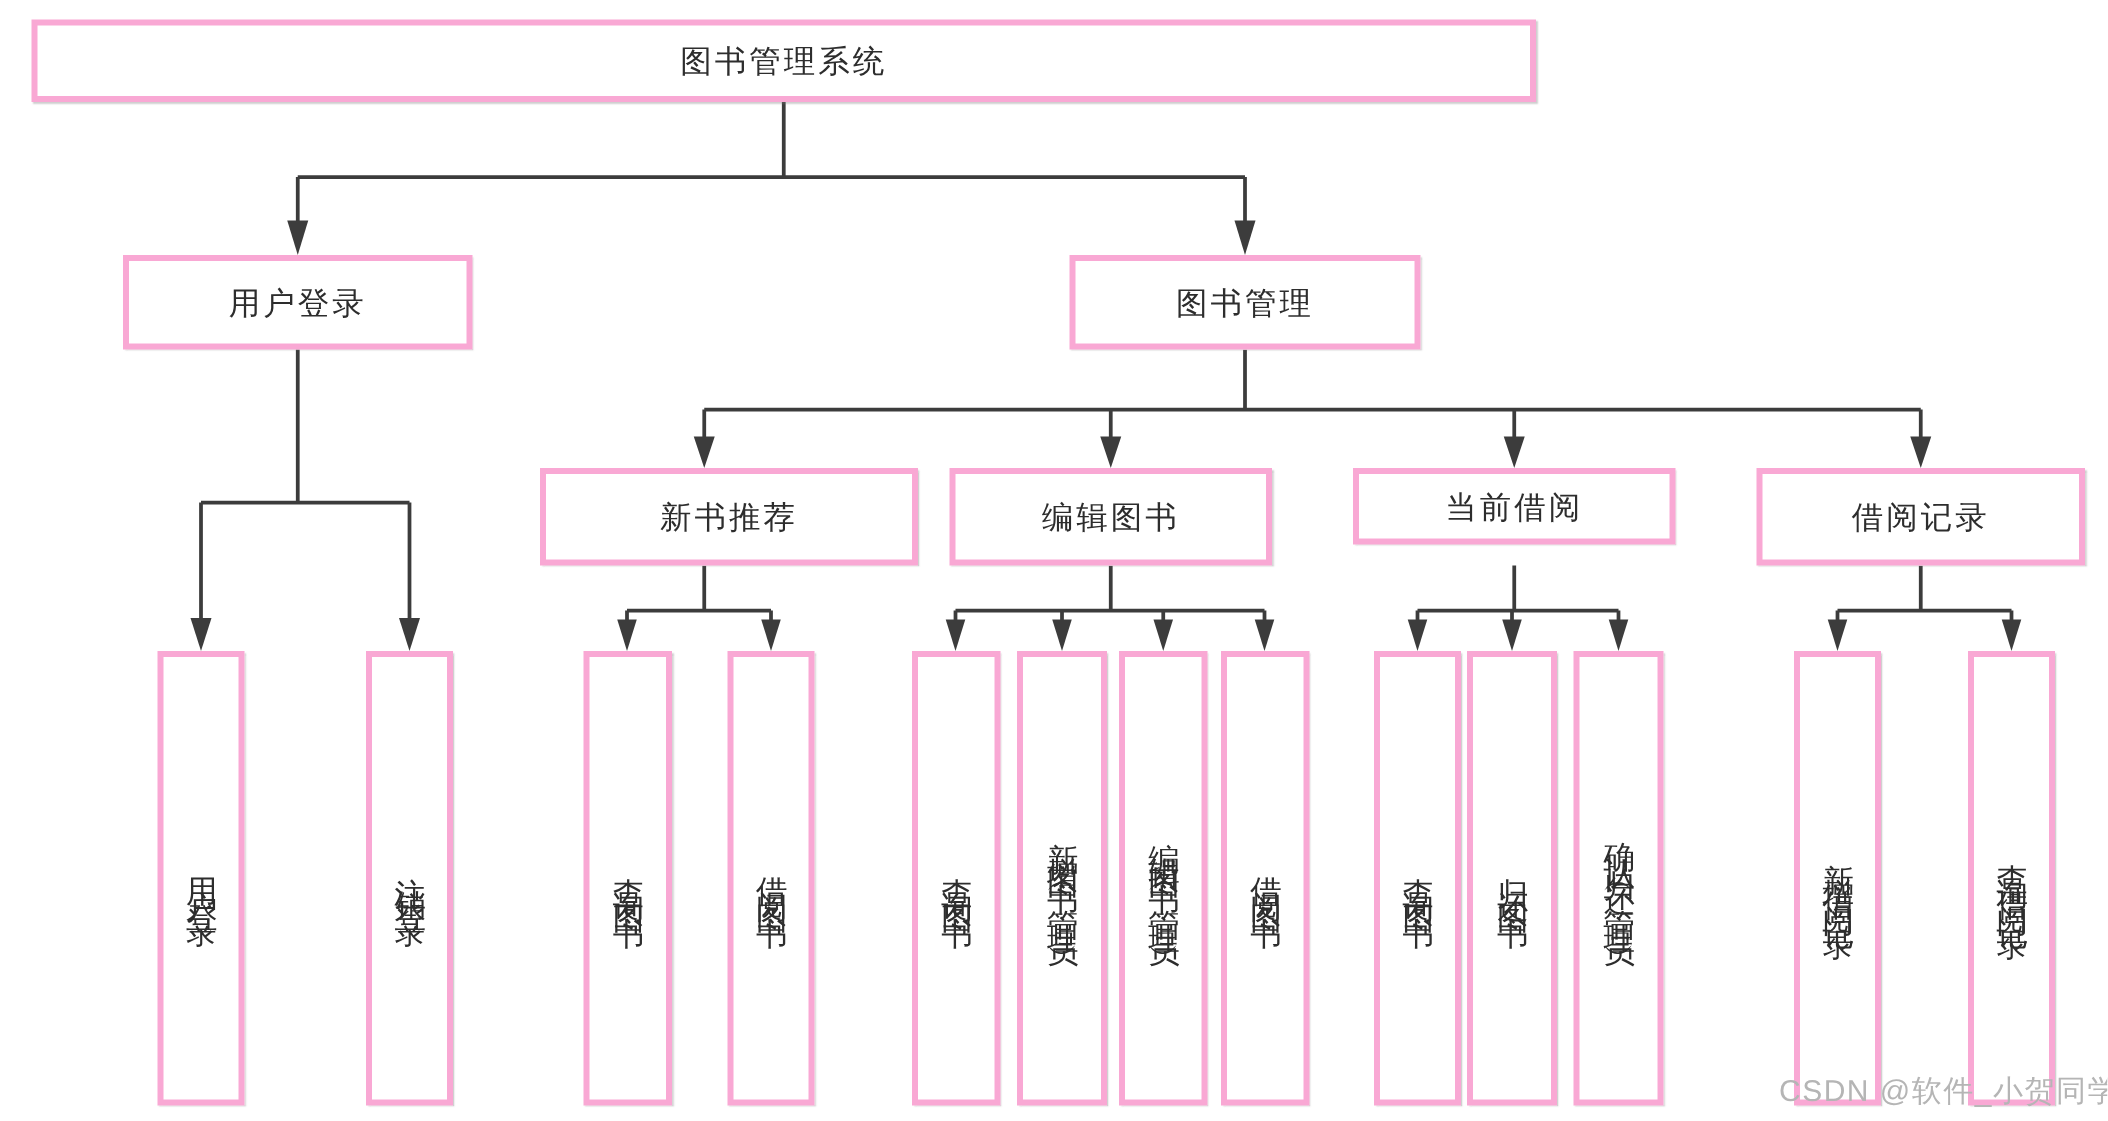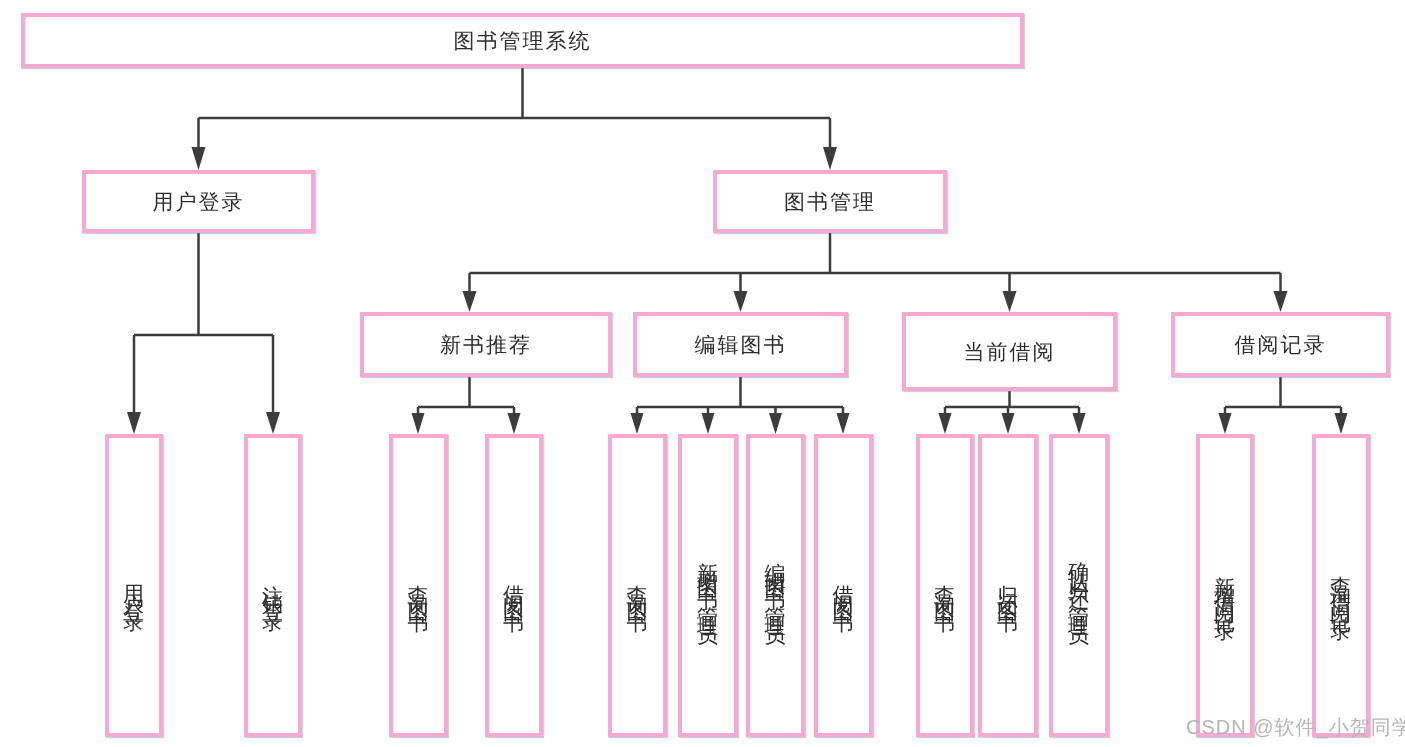--- a/index.html
+++ b/index.html
@@ -134,21 +134,21 @@
   <div class="node" style="left:713px; top:170px; width:234px; height:63px;">
     <span class="label">图书管理</span>
   </div>
 
   <div class="node" style="left:360px; top:312px; width:252px; height:65px;">
     <span class="label">新书推荐</span>
   </div>
   <div class="node" style="left:633px; top:312px; width:215px; height:65px;">
     <span class="label">编辑图书</span>
   </div>
-  <div class="node" style="left:902px; top:312px; width:215px; height:79px;">
+  <div class="node" style="left:902px; top:312px; width:215px; height:51px;">
     <span class="label">当前借阅</span>
   </div>
   <div class="node" style="left:1171px; top:312px; width:219px; height:65px;">
     <span class="label">借阅记录</span>
   </div>
 
   <div class="node vertical" style="left:105px; top:434px; width:58px; height:303px;">
     <span class="label">用户登录</span>
   </div>
   <div class="node vertical" style="left:244px; top:434px; width:58px; height:303px;">

